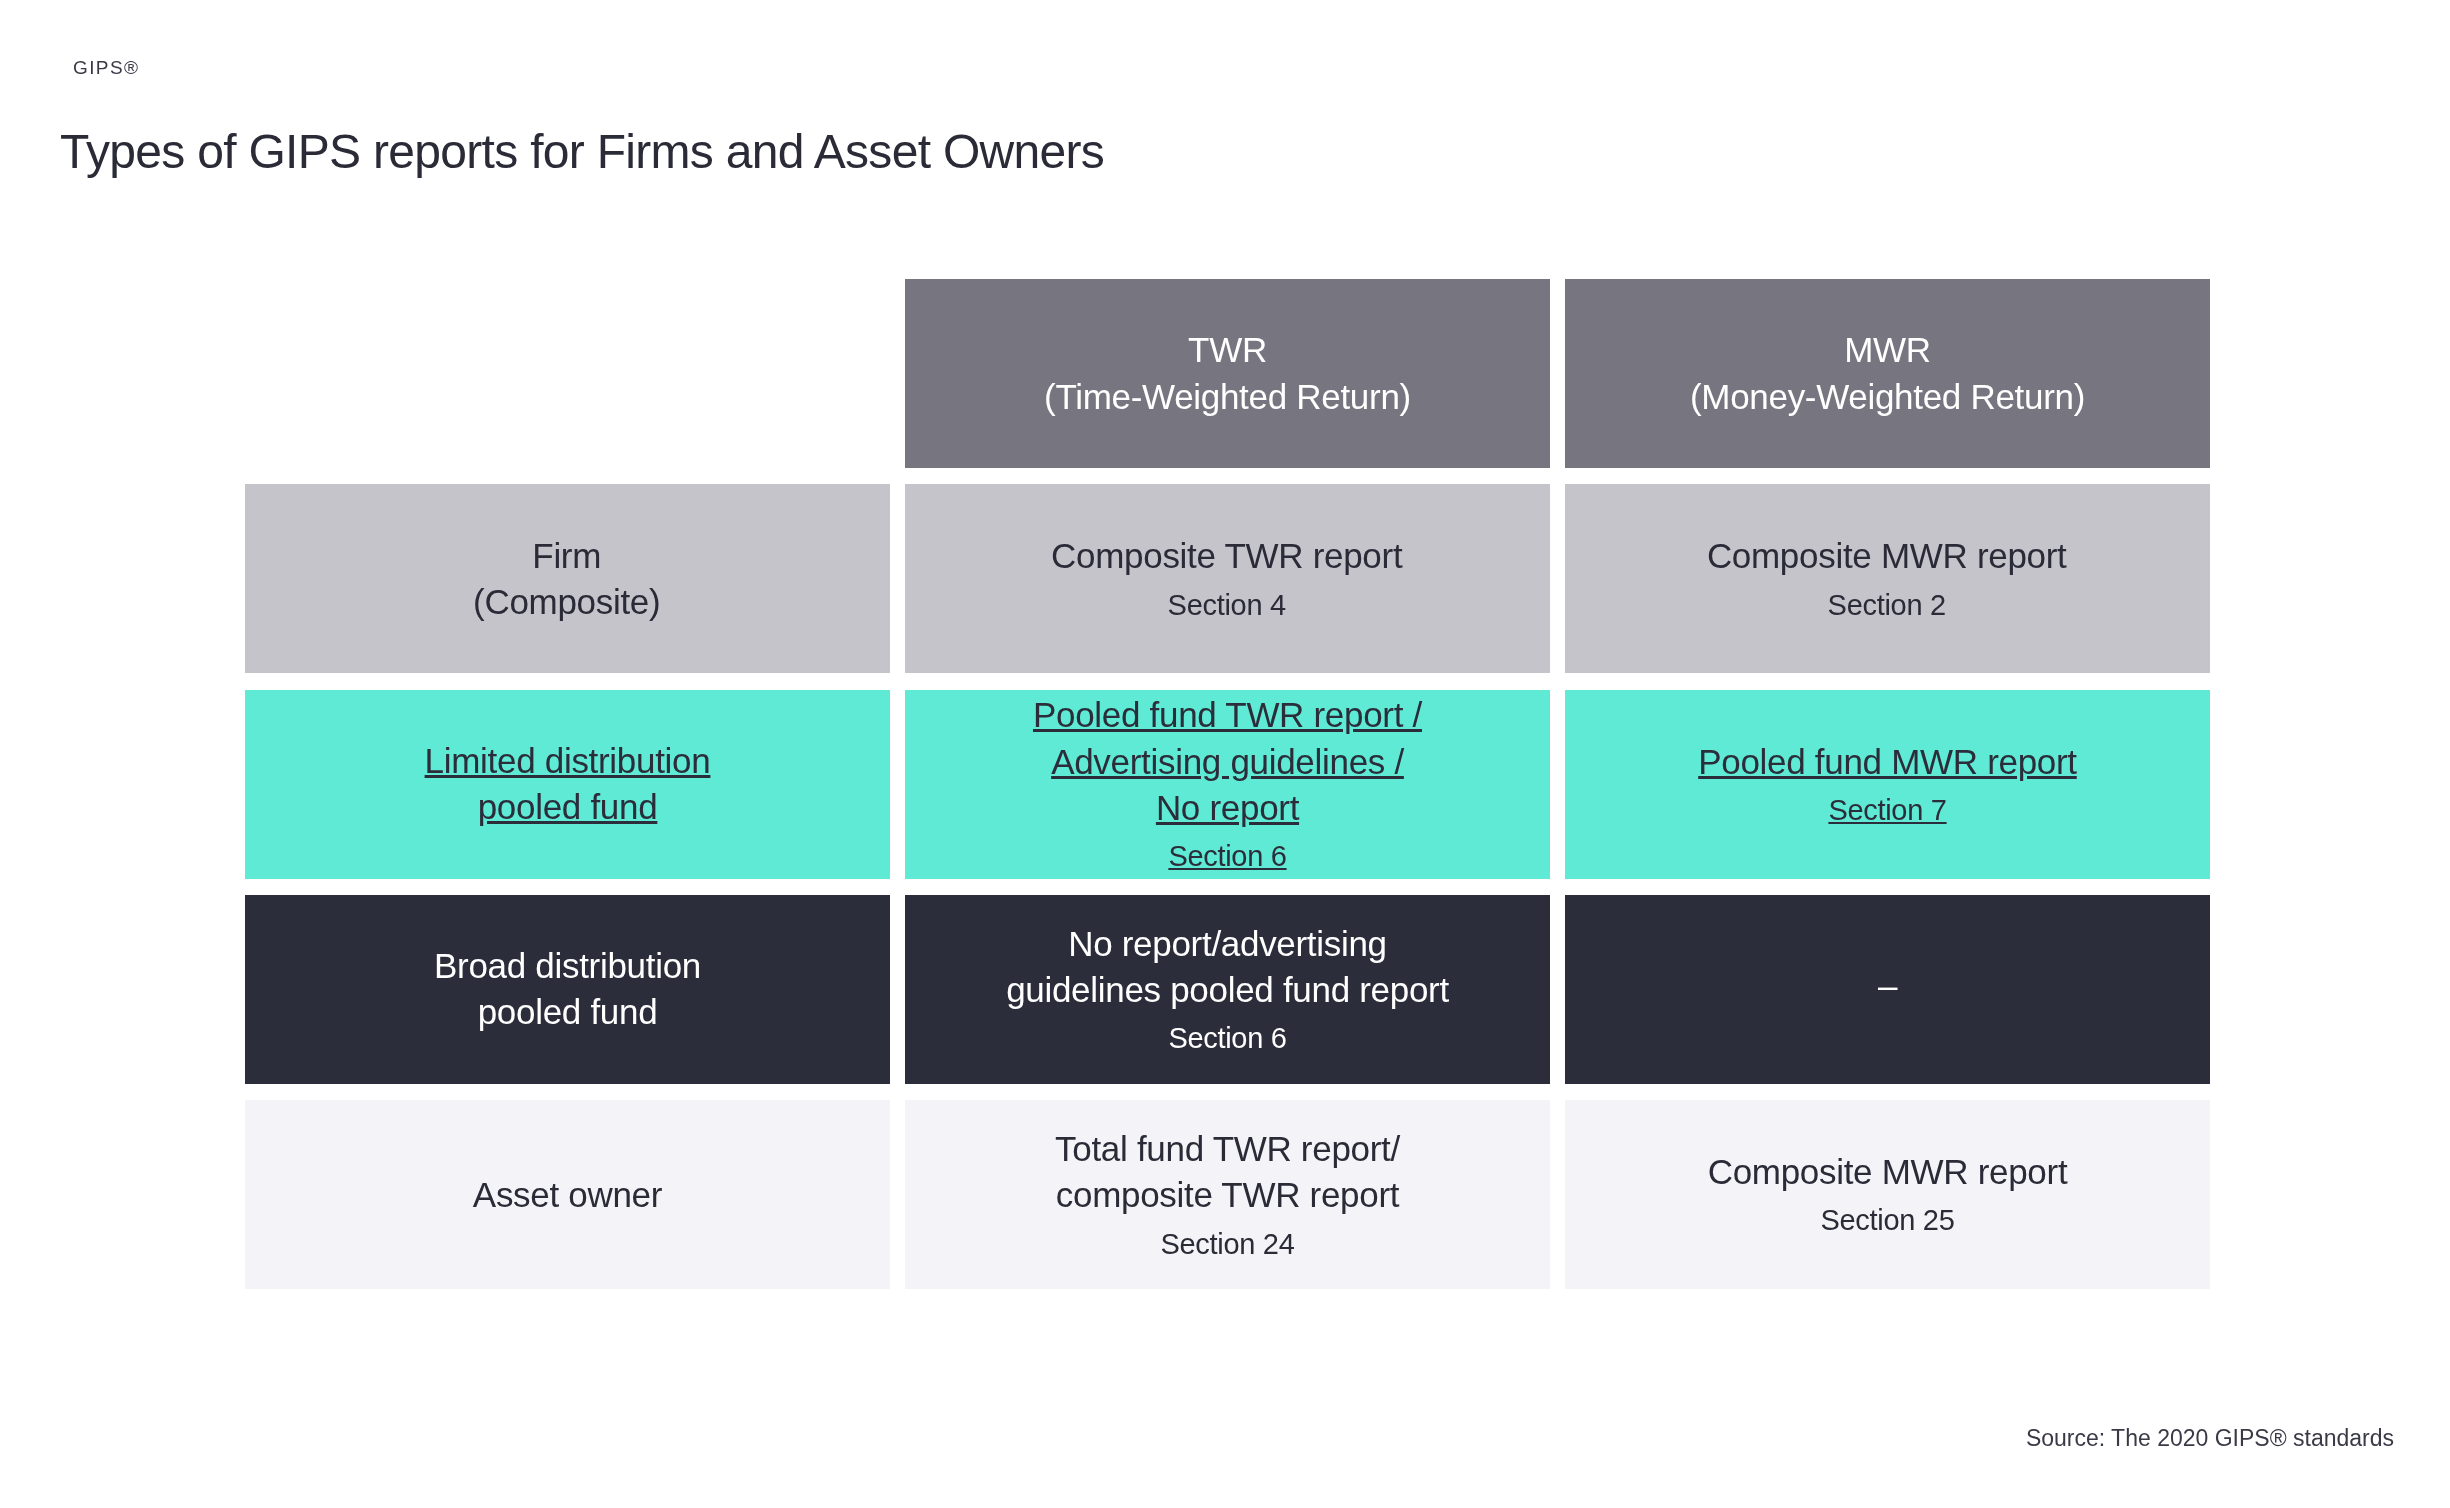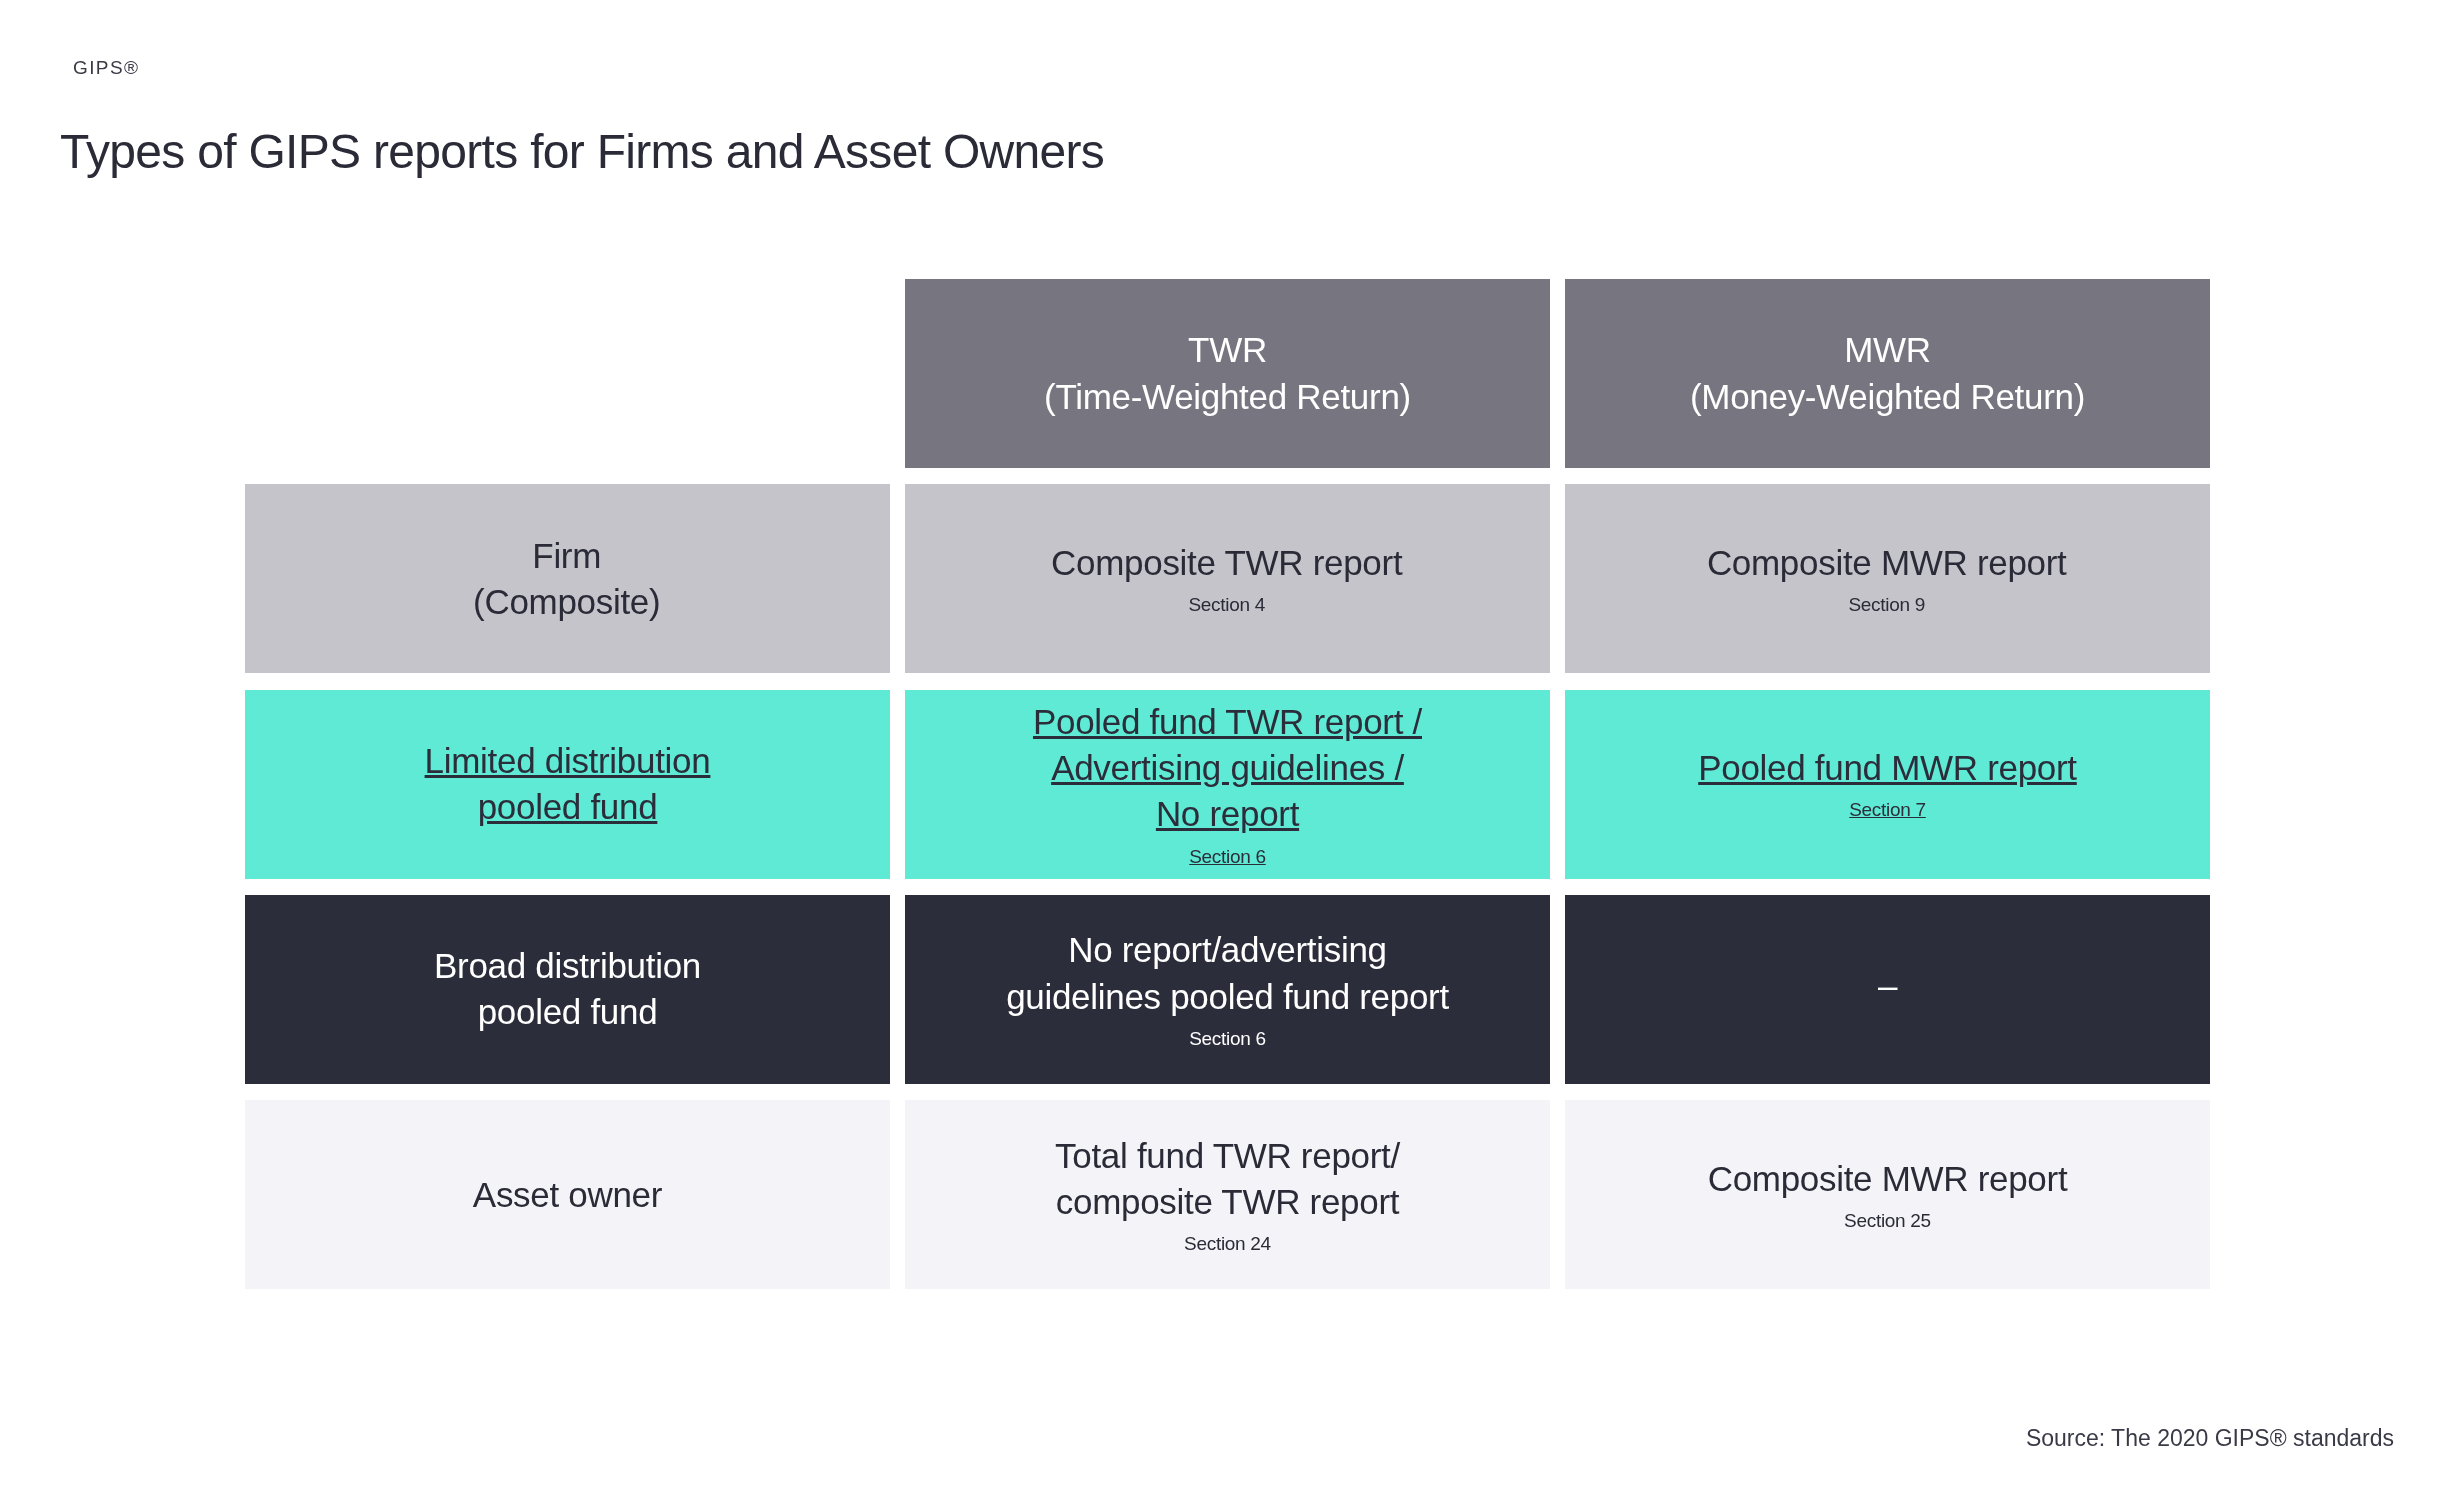--- a/index.html
+++ b/index.html
@@ -61,21 +61,21 @@
     box-sizing: border-box;
   }
   .cell .main {
     font-size: 35px;
     line-height: 1.32;
     letter-spacing: -0.3px;
     white-space: pre-line;
     font-weight: 400;
   }
   .cell .section {
-    font-size: 19px;
+    font-size: 29px;
     line-height: 1.3;
     letter-spacing: -0.3px;
     margin-top: 7px;
     font-weight: 400;
   }
   .cell-empty      { background: transparent; }
   .theme-colhead   { background: #77757F; color: #ffffff; }
   .theme-lightgray { background: #C5C4CB; color: #2B2B38; padding-left: 12px; }
   .theme-yellow    { background: #5eead4; color: #2B2D3A; text-decoration: underline; }
   .theme-dark      { background: #2B2D3A; color: #ffffff; }
@@ -115,21 +115,21 @@
     <div class="cell theme-lightgray">
       <div class="main">Firm
 (Composite)</div>
     </div>
     <div class="cell theme-lightgray">
       <div class="main">Composite TWR report</div>
       <div class="section">Section 4</div>
     </div>
     <div class="cell theme-lightgray">
       <div class="main">Composite MWR report</div>
-      <div class="section">Section 9</div>
+      <div class="section">Section 2</div>
     </div>
 
     <div class="cell theme-yellow">
       <div class="main">Limited distribution
 pooled fund</div>
     </div>
     <div class="cell theme-yellow">
       <div class="main">Pooled fund TWR report /
 Advertising guidelines /
 No report</div>

